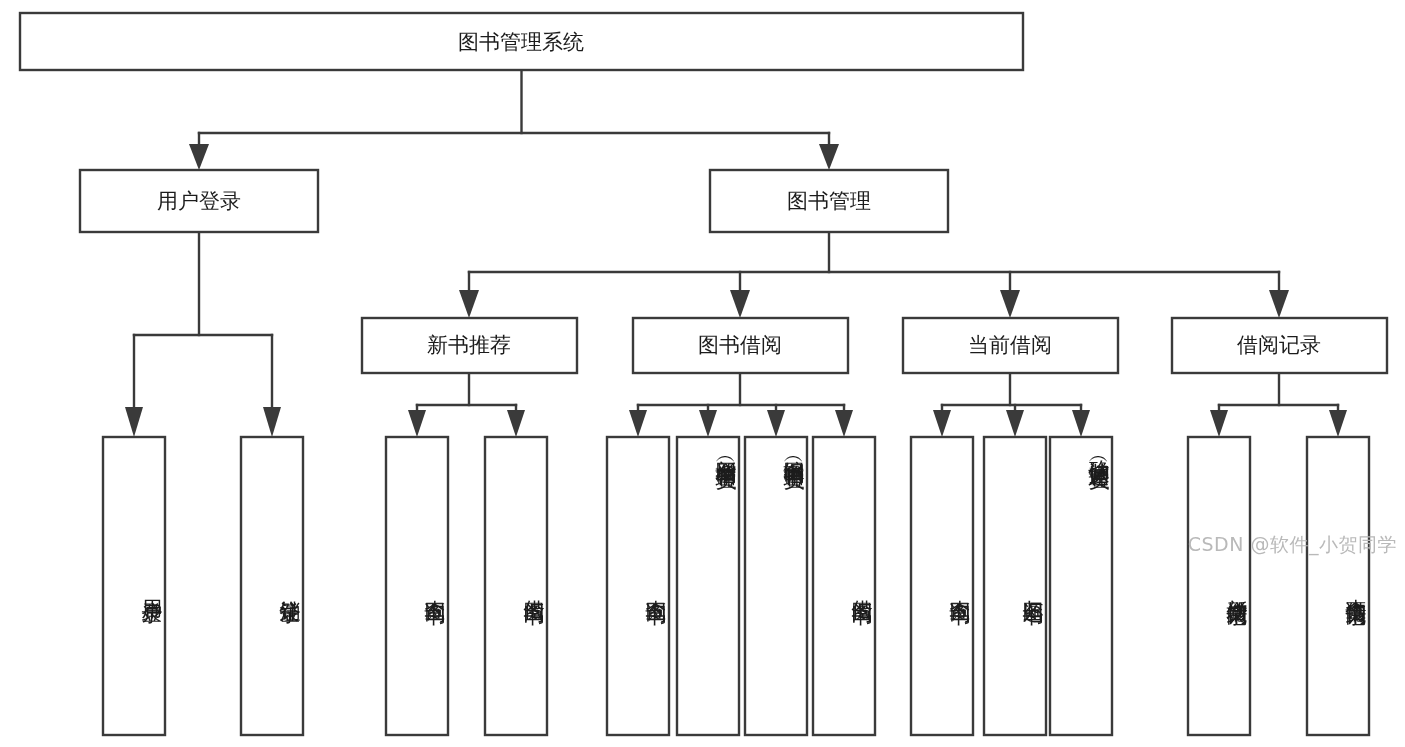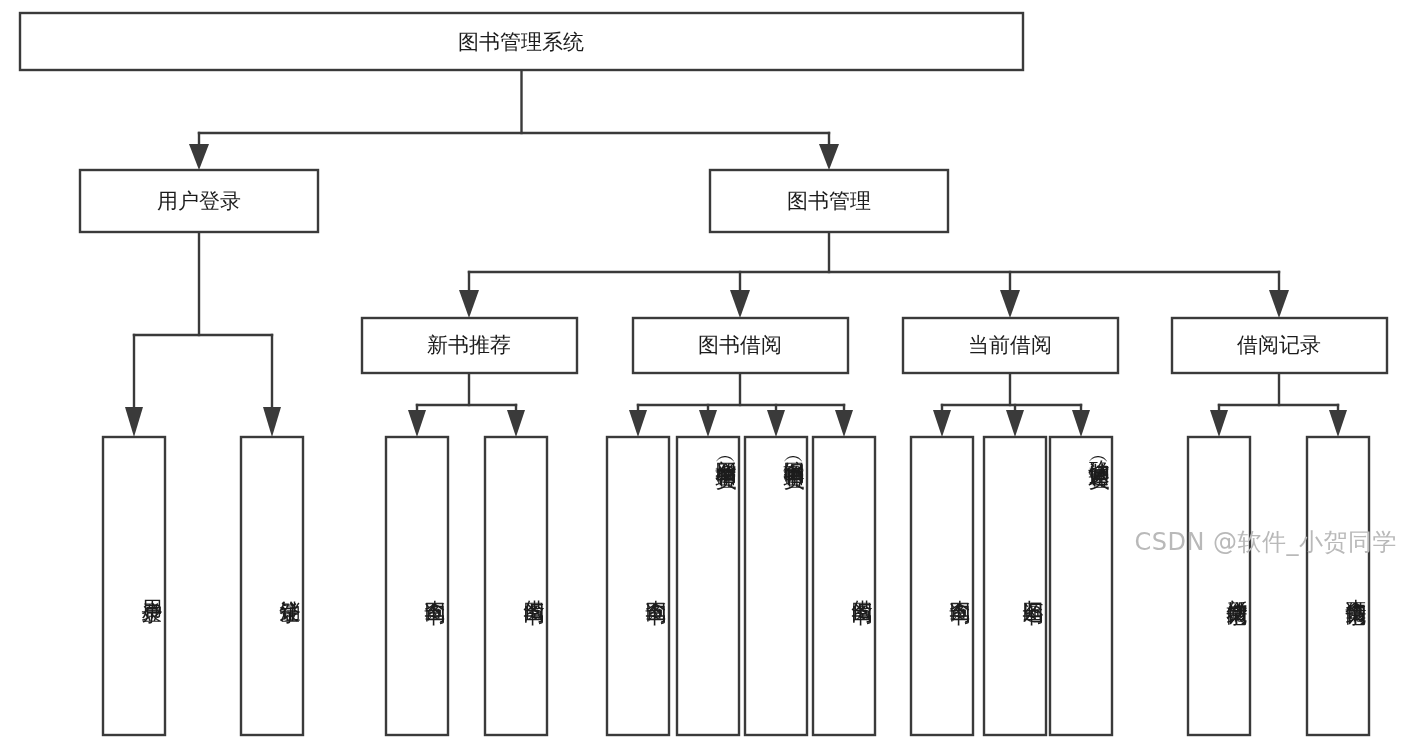--- a/index.html
+++ b/index.html
@@ -71,21 +71,21 @@
     overflow: hidden;
   }
   .vlabel-wrap.top {
     align-items: flex-start;
   }
   .watermark {
     position: absolute;
     right: 8px;
     bottom: 4px;
     font-family: "DejaVu Sans", "Liberation Sans", sans-serif;
-    font-size: 24px;
+    font-size: 19px;
     color: #b9b9b9;
     white-space: nowrap;
     letter-spacing: 0.5px;
     padding-left: 8px;
   }
 </style>
 </head>
 <body>
 
 <div id="diagram-root">

